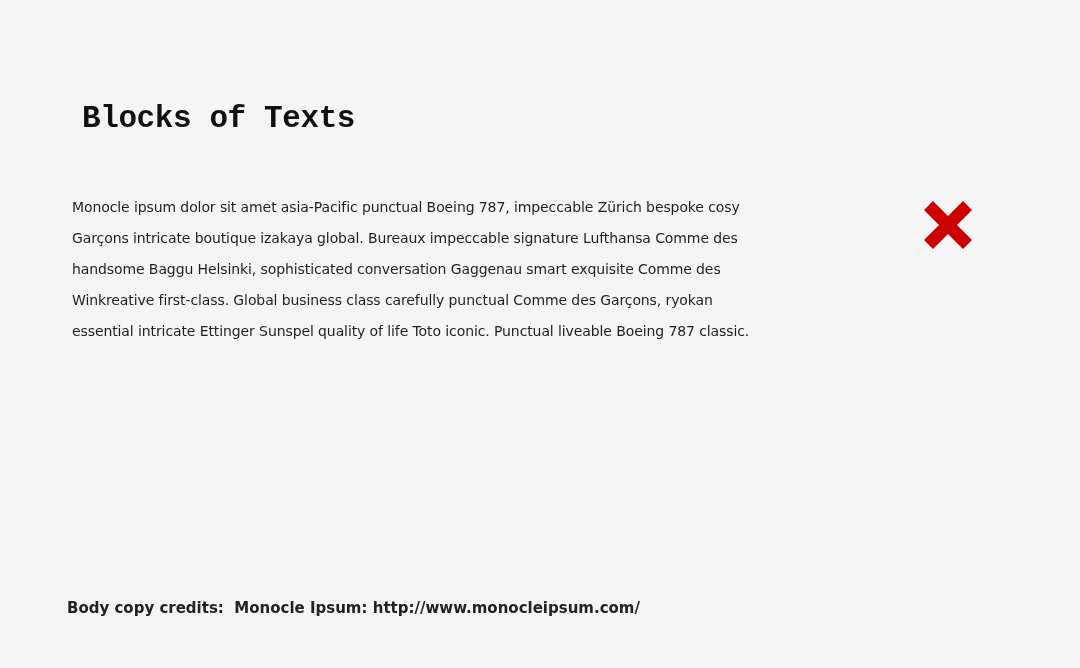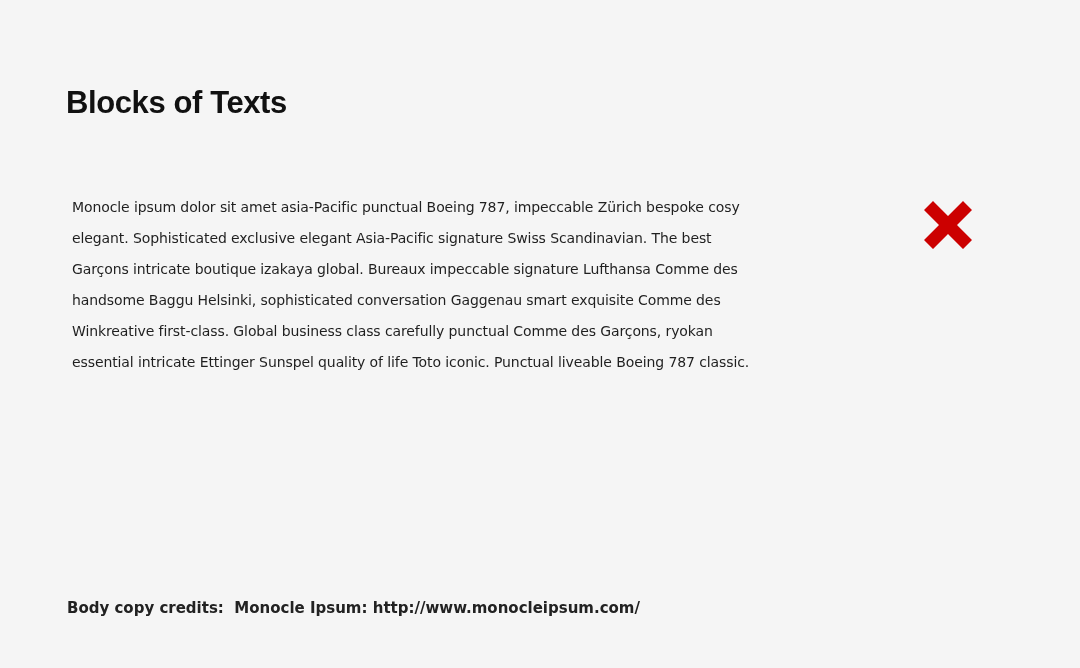--- a/index.html
+++ b/index.html
@@ -12,22 +12,22 @@
       background: #f5f5f5;
       position: relative;
       overflow: hidden;
       font-family: "DejaVu Sans", sans-serif;
       color: #1a1a1a;
     }
     .page-title {
       position: absolute;
       left: 66px;
       top: 82px;
-      margin: 0;
-      font-family: Liberation Sans, sans-serif;
+      margin: 16px;
+      font-family: Liberation Mono, monospace;
       font-weight: bold;
       font-size: 31px;
       letter-spacing: -0.4px;
       color: #111;
       line-height: 42px;
     }
     .text-block {
       position: absolute;
       left: 72px;
       top: 192px;
@@ -62,21 +62,20 @@
       font-weight: bold;
     }
   </style>
 </head>
 <body>
 
 <h1 class="page-title">Blocks of Texts</h1>
 
 <p class="text-block">
   <span class="line">Monocle ipsum dolor sit amet asia-Pacific punctual Boeing 787, impeccable Zürich bespoke cosy</span>
-  <span class="line">elegant. Sophisticated exclusive elegant Asia-Pacific signature Swiss Scandinavian. The best</span>
   <span class="line">Garçons intricate boutique izakaya global. Bureaux impeccable signature Lufthansa Comme des</span>
   <span class="line">handsome Baggu Helsinki, sophisticated conversation Gaggenau smart exquisite Comme des</span>
   <span class="line">Winkreative first-class. Global business class carefully punctual Comme des Garçons, ryokan</span>
   <span class="line">essential intricate Ettinger Sunspel quality of life Toto iconic. Punctual liveable Boeing 787 classic.</span>
 </p>
 
 <div class="x-mark">
   <svg width="52" height="52" viewBox="0 0 52 52" aria-hidden="true">
     <g fill="#cc0000">
       <polygon points="2,11 11,2 26,17 41,2 50,11 35,26 50,41 41,50 26,35 11,50 2,41 17,26"></polygon>

